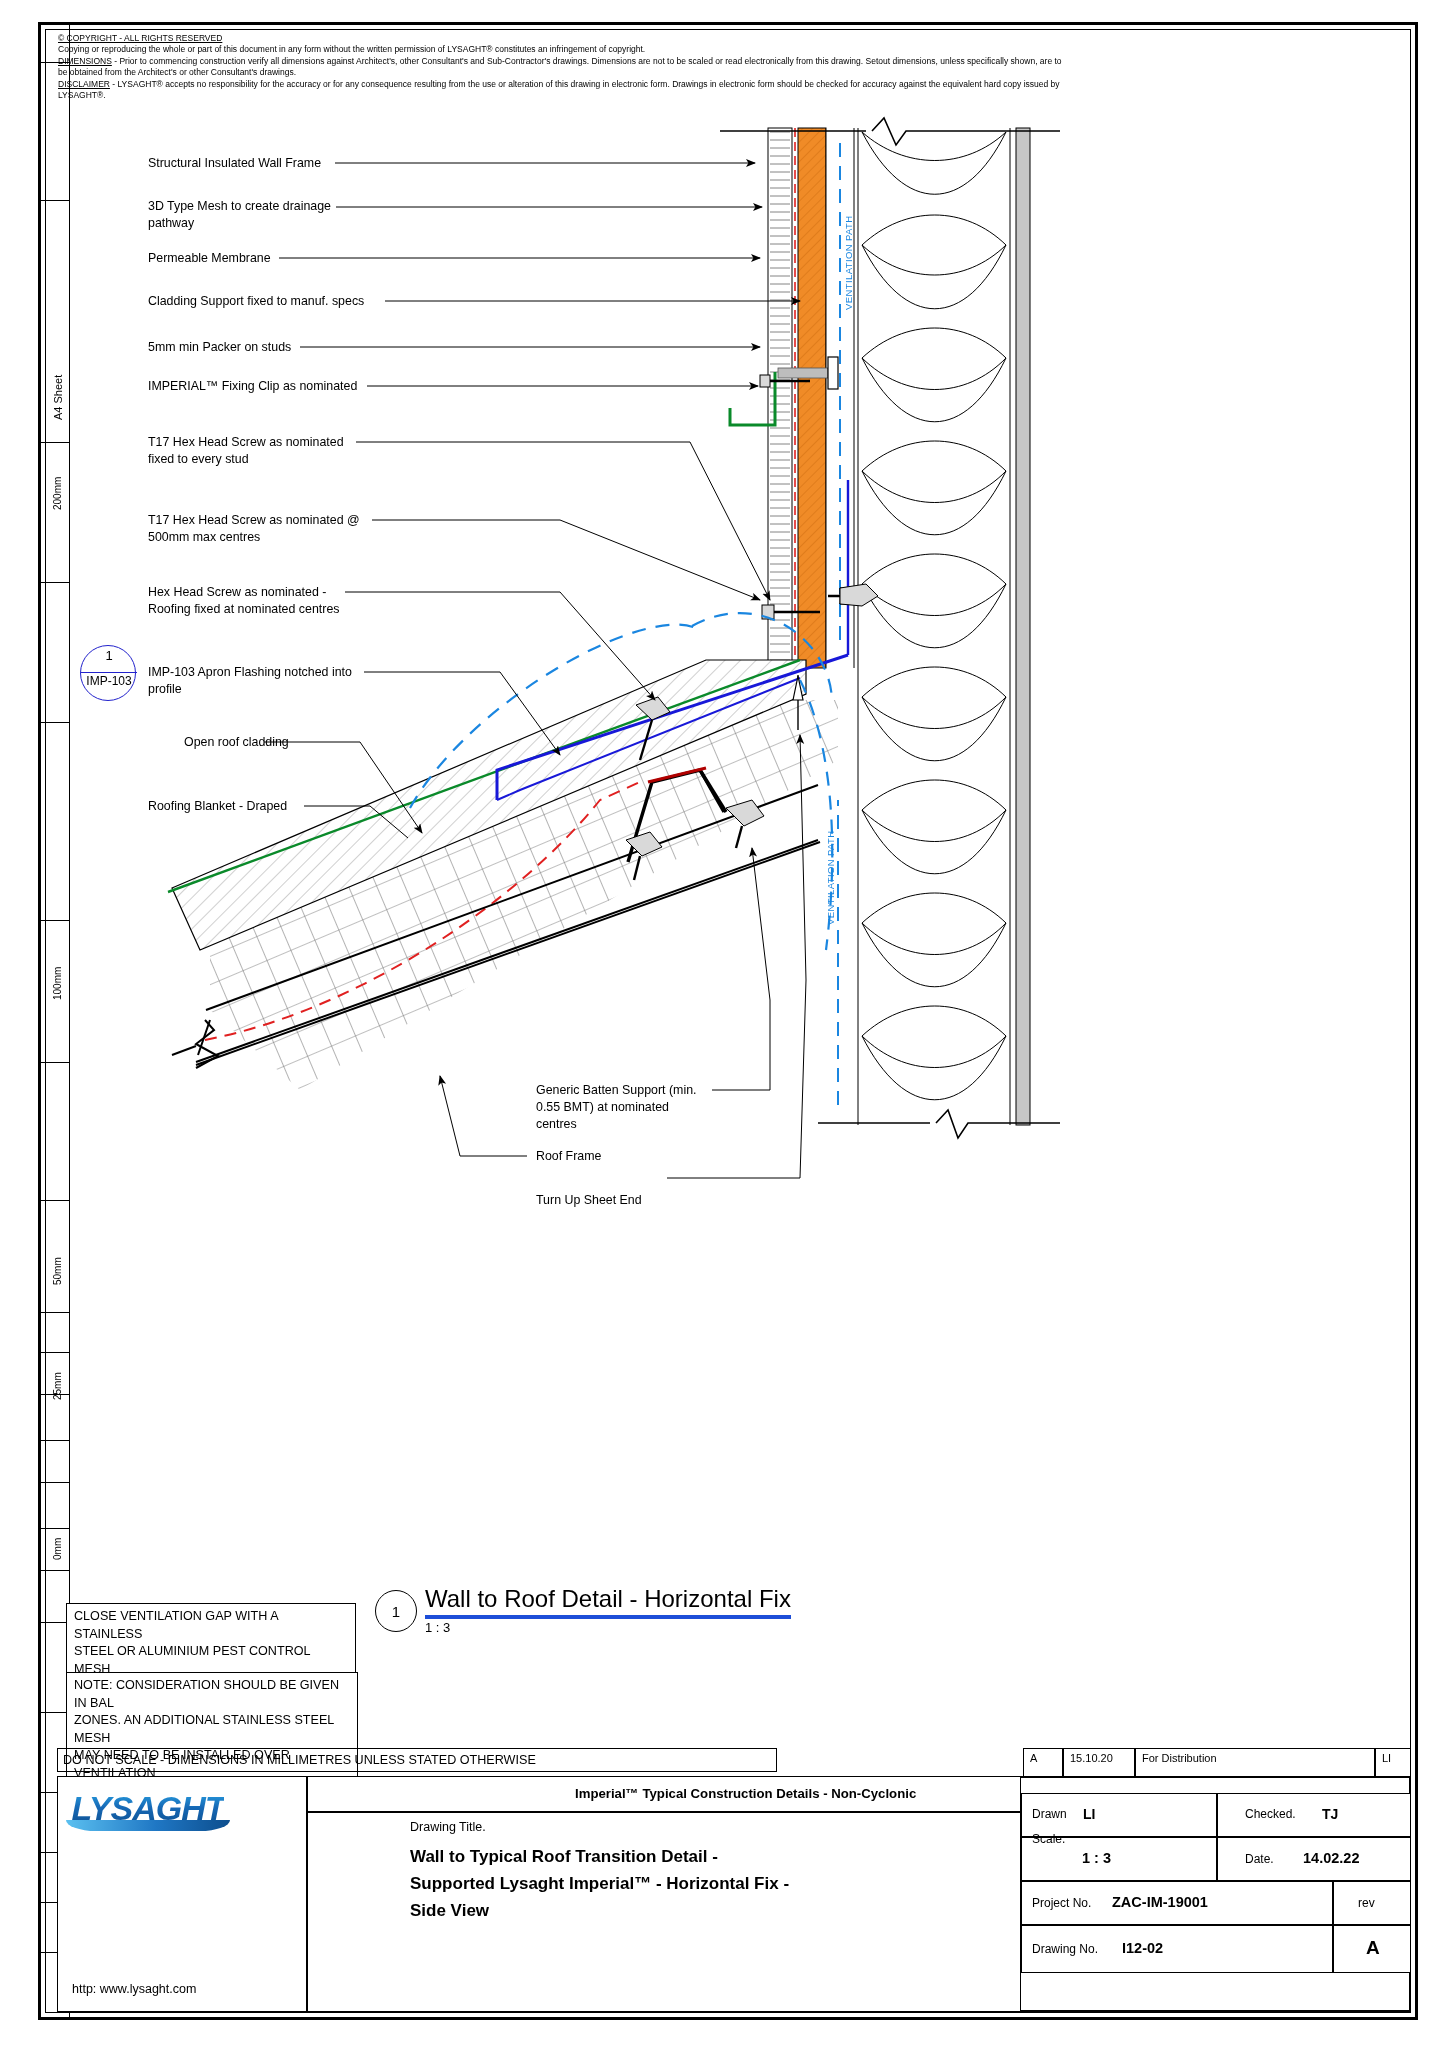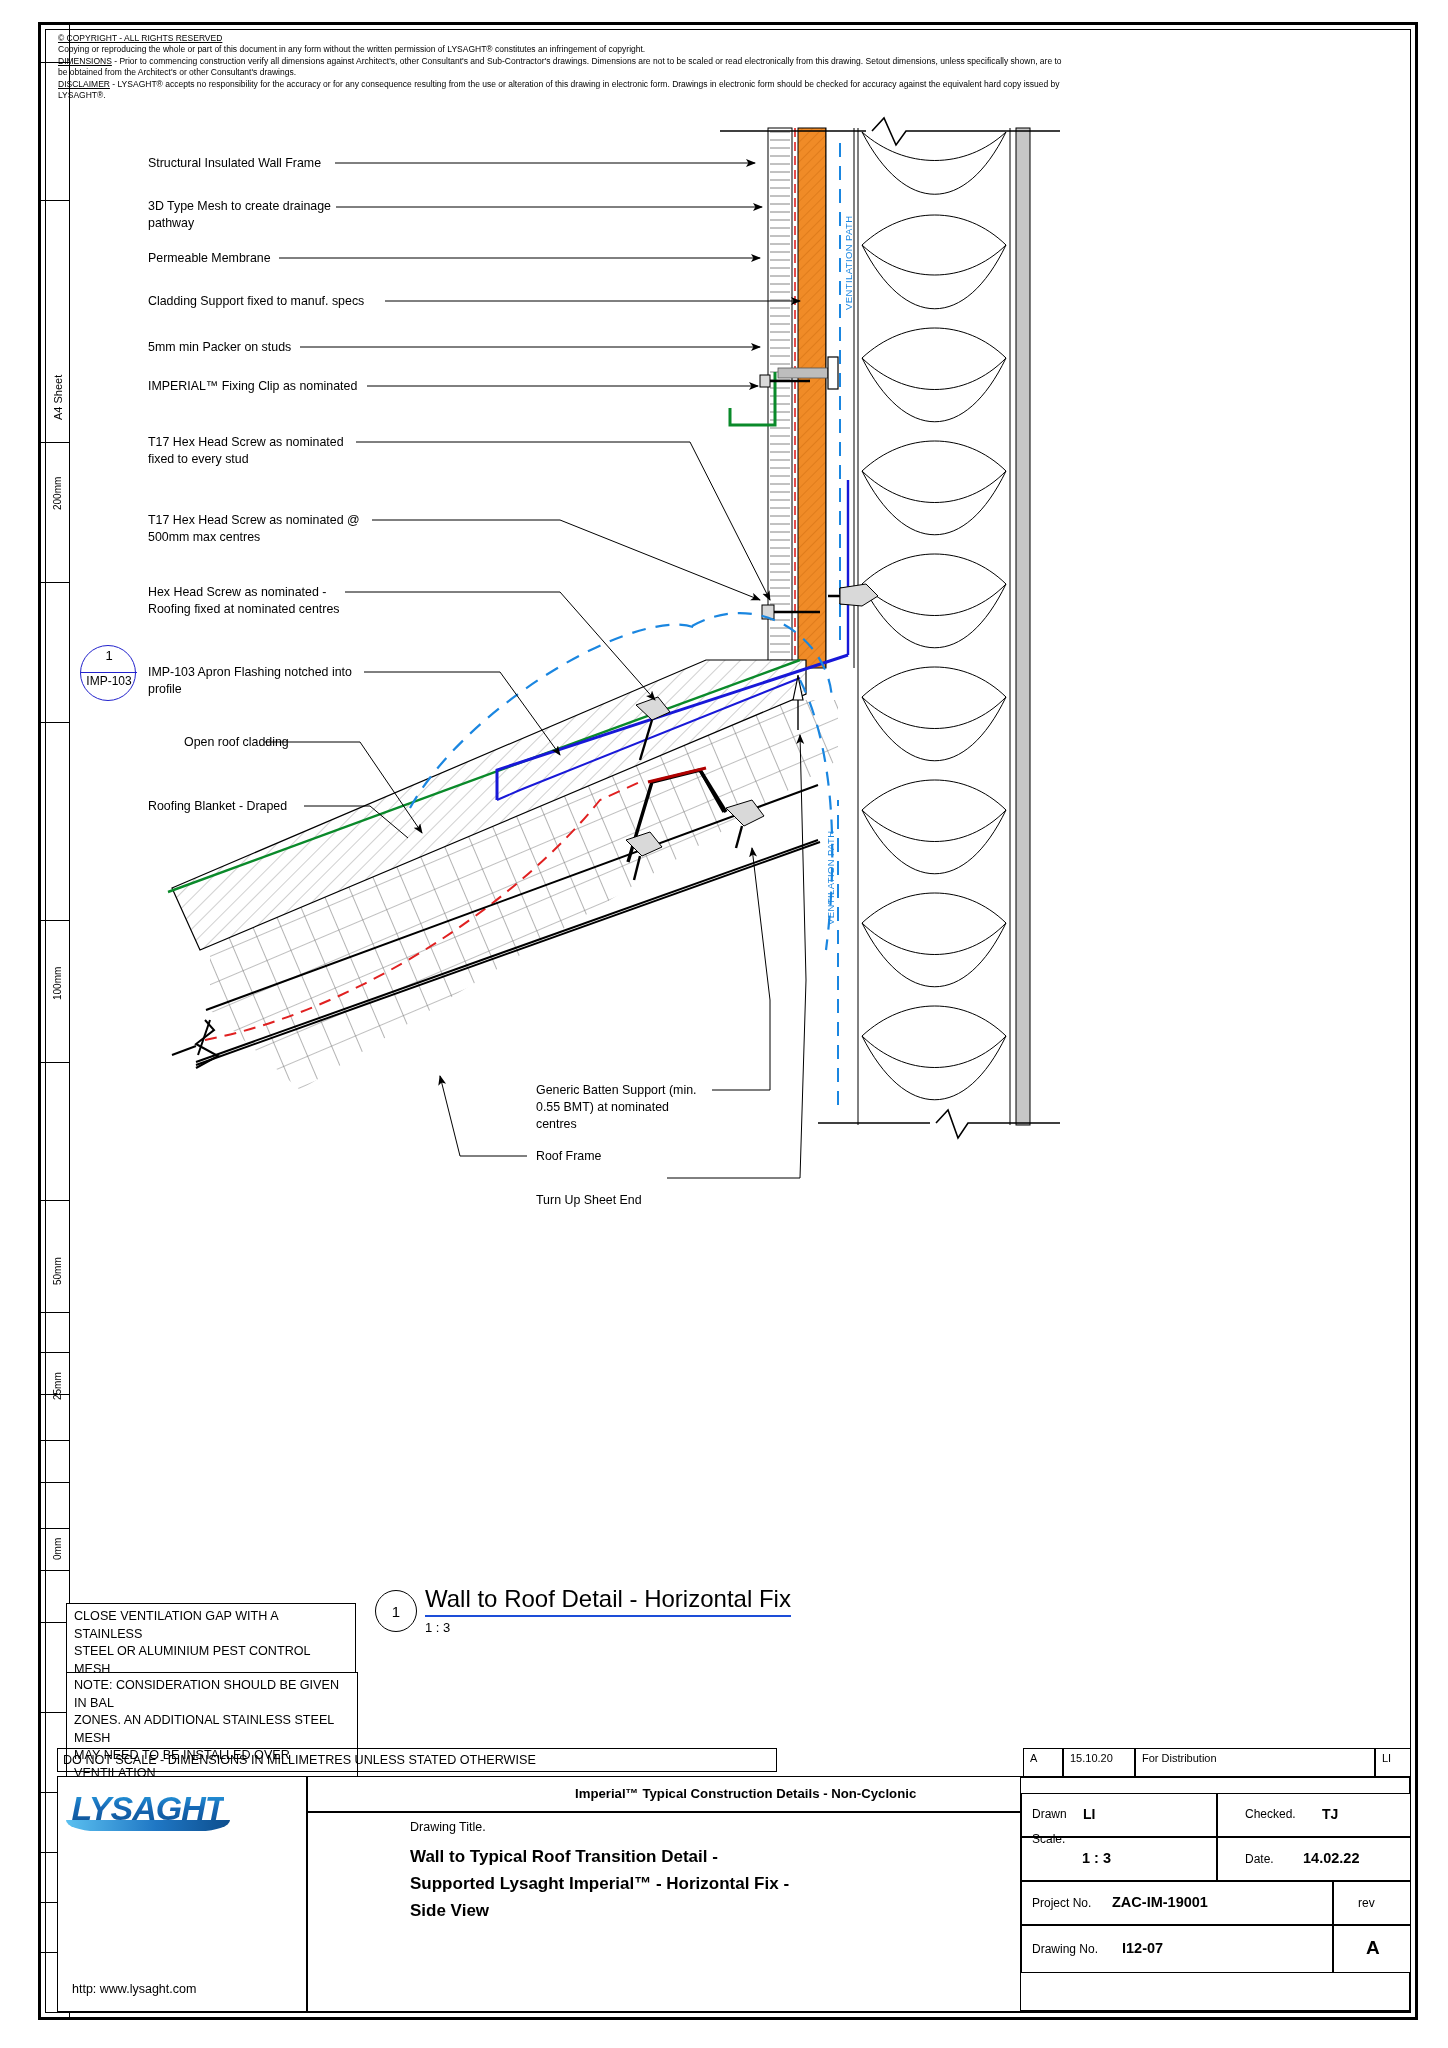--- a/index.html
+++ b/index.html
@@ -78,21 +78,21 @@
 
   
   .scale-bubble {
     position:absolute; left:375px; top:1590px; width:42px; height:42px;
     border:1px solid #000; border-radius:50%;
   }
   .scale-bubble .n { position:absolute; inset:0; display:flex; align-items:center;
                      justify-content:center; font-size:15px; }
   .detail-title {
     position:absolute; left:425px; top:1585px;
-    font-size:24px; color:#000; border-bottom:2px solid #1d4ed8; padding-bottom:2px;
+    font-size:24px; color:#000; border-bottom:4px solid #1d4ed8; padding-bottom:2px;
   }
   .detail-scale { position:absolute; left:425px; top:1620px; font-size:13px; }
 
   
   .dns {
     position:absolute; left:57px; top:1748px; width:720px; height:24px;
     border:1px solid #000; font-size:12.6px; color:#000;
     display:flex; align-items:center; padding-left:5px;
   }
   .tb-box { position:absolute; border:1px solid #000; background:#fff; }
@@ -515,16 +515,16 @@
 
   <div class="tb-box" style="left:1021px; top:1881px; width:312px; height:44px;"></div>
   <div class="tb-box" style="left:1333px; top:1881px; width:78px; height:44px;"></div>
   <div class="tb-t" style="left:1032px; top:1896px;">Project No.</div>
   <div class="tb-b" style="left:1112px; top:1894px; font-size:14.5px;">ZAC-IM-19001</div>
   <div class="tb-t" style="left:1358px; top:1896px;">rev</div>
 
   <div class="tb-box" style="left:1021px; top:1925px; width:312px; height:48px;"></div>
   <div class="tb-box" style="left:1333px; top:1925px; width:78px; height:48px;"></div>
   <div class="tb-t" style="left:1032px; top:1942px;">Drawing No.</div>
-  <div class="tb-b" style="left:1122px; top:1940px; font-size:14.5px;">I12-07</div>
+  <div class="tb-b" style="left:1122px; top:1940px; font-size:14.5px;">I12-02</div>
   <div class="tb-b" style="left:1366px; top:1937px; font-size:19px;">A</div>
 
 </div>
 
 </body></html>

